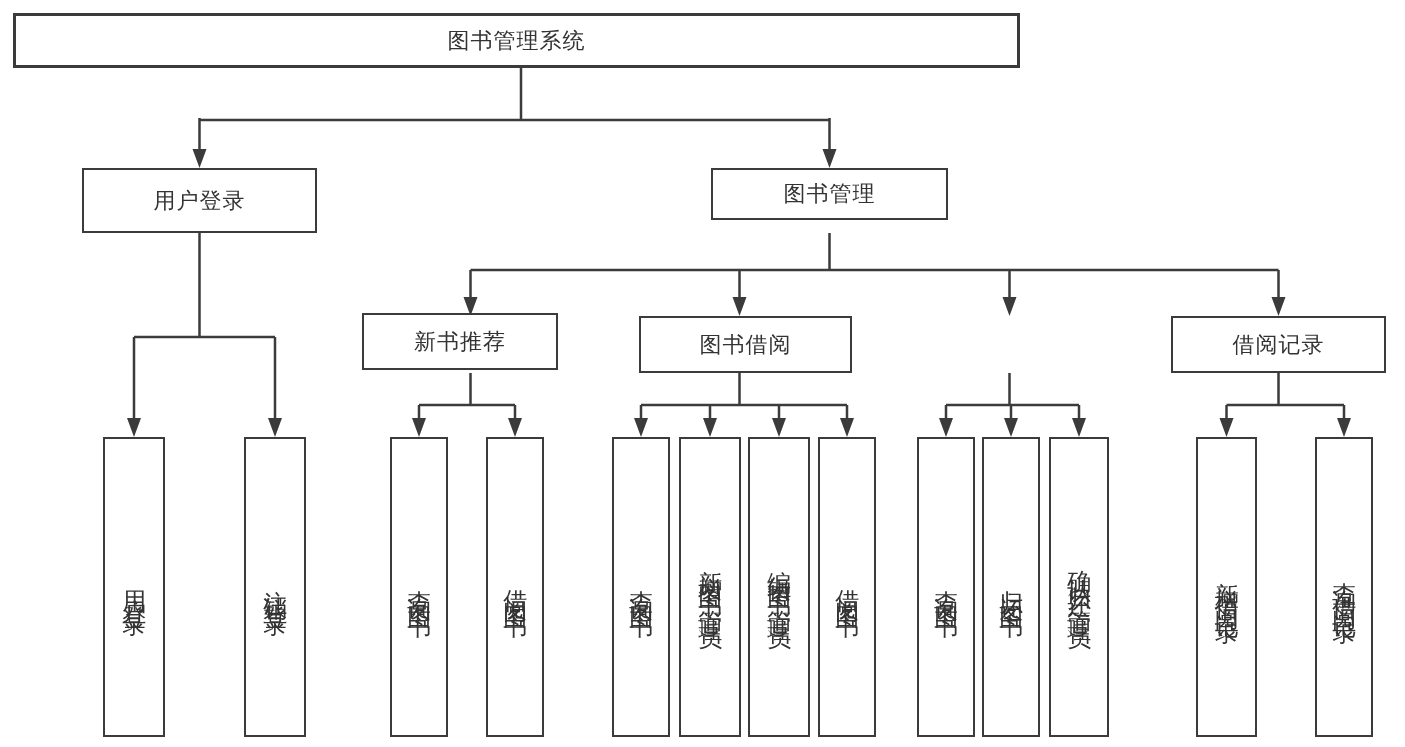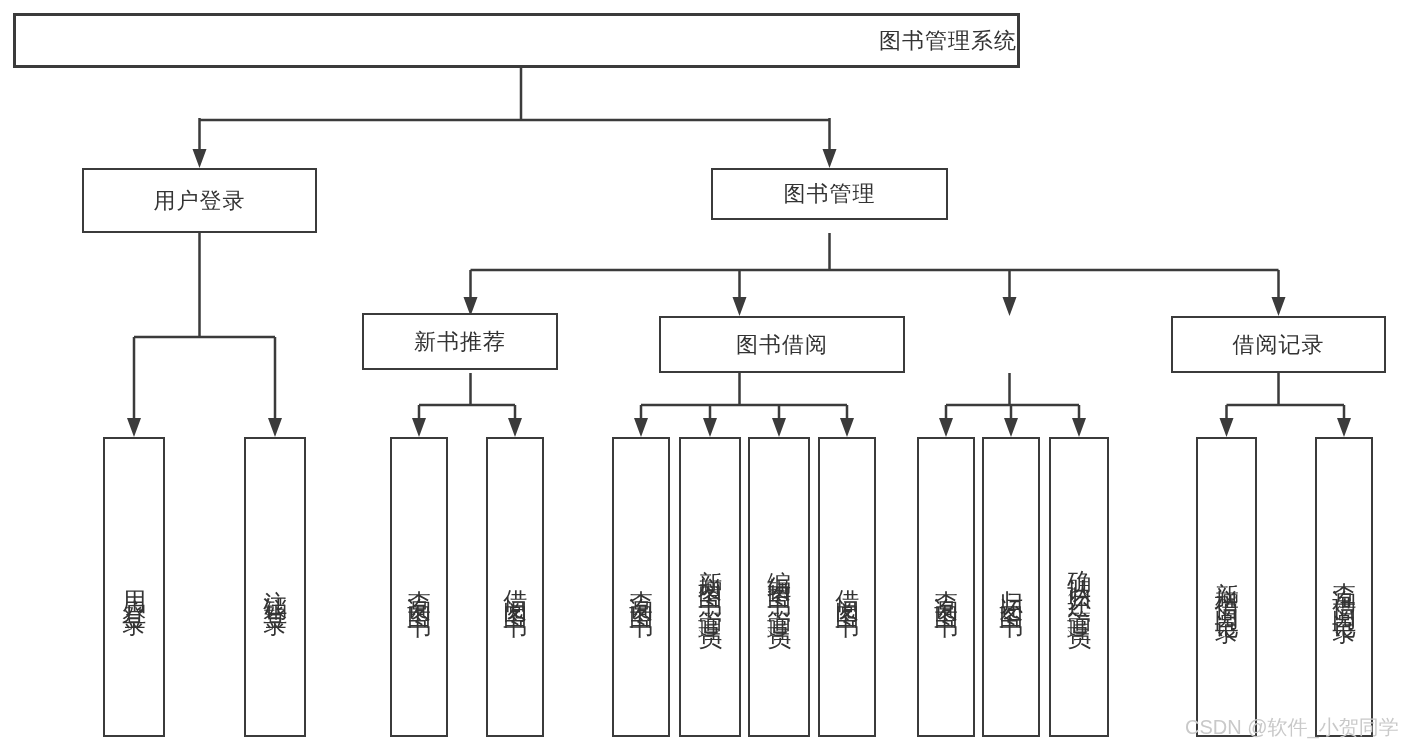--- a/index.html
+++ b/index.html
@@ -11,21 +11,21 @@
   }
   svg.wires{position:absolute;left:0;top:0;width:1405px;height:747px;}
   .ln{stroke:var(--line,#3b3b3b);stroke-width:2.5;fill:none;}
   .ar{fill:var(--line,#3b3b3b);stroke:none;}
   .node{
     position:absolute;box-sizing:border-box;background:#fff;
     border:2.5px solid var(--line,#3b3b3b);
     display:flex;align-items:center;justify-content:center;
     color:var(--text,#333);
   }
-  .node.root{border-width:3px;justify-content:flex-end;}
+  .node.root{border-width:3px;}
   .h{font-size:22px;letter-spacing:1px;}
   .v{
     writing-mode:vertical-rl;text-orientation:mixed;
     font-size:24px;letter-spacing:8px;line-height:1.1;
   }
   .watermark{
     position:absolute;left:1185px;top:714px;width:215px;
     color:var(--wm,#c9c9c9);font-size:20px;white-space:nowrap;
   }
 </style>
@@ -70,21 +70,21 @@
   <div class="node h" style="left:82px;top:168px;width:235px;height:65px">
     <span>用户登录</span>
   </div>
   <div class="node h" style="left:711px;top:168px;width:237px;height:52px">
     <span>图书管理</span>
   </div>
 
   <div class="node h" style="left:362px;top:313px;width:196px;height:57px">
     <span>新书推荐</span>
   </div>
-  <div class="node h" style="left:659px;top:316px;width:246px;height:57px">
+  <div class="node h" style="left:639px;top:316px;width:213px;height:57px">
     <span>图书借阅</span>
   </div>
   <div class="node h" style="left:1171px;top:316px;width:215px;height:57px">
     <span>借阅记录</span>
   </div>
 
   <div class="node v" style="left:103px;top:437px;width:62px;height:300px">
     <span>用户登录</span>
   </div>
   <div class="node v" style="left:244px;top:437px;width:62px;height:300px">
@@ -121,15 +121,14 @@
     <span>确认归还（管理员）</span>
   </div>
 
   <div class="node v" style="left:1196px;top:437px;width:61px;height:300px">
     <span>新增借阅记录</span>
   </div>
   <div class="node v" style="left:1315px;top:437px;width:58px;height:300px">
     <span>查询借阅记录</span>
   </div>
 
-  <div class="watermark">CSDN @软件_小贺同学</div>
 
 </div>
 
 </body></html>

